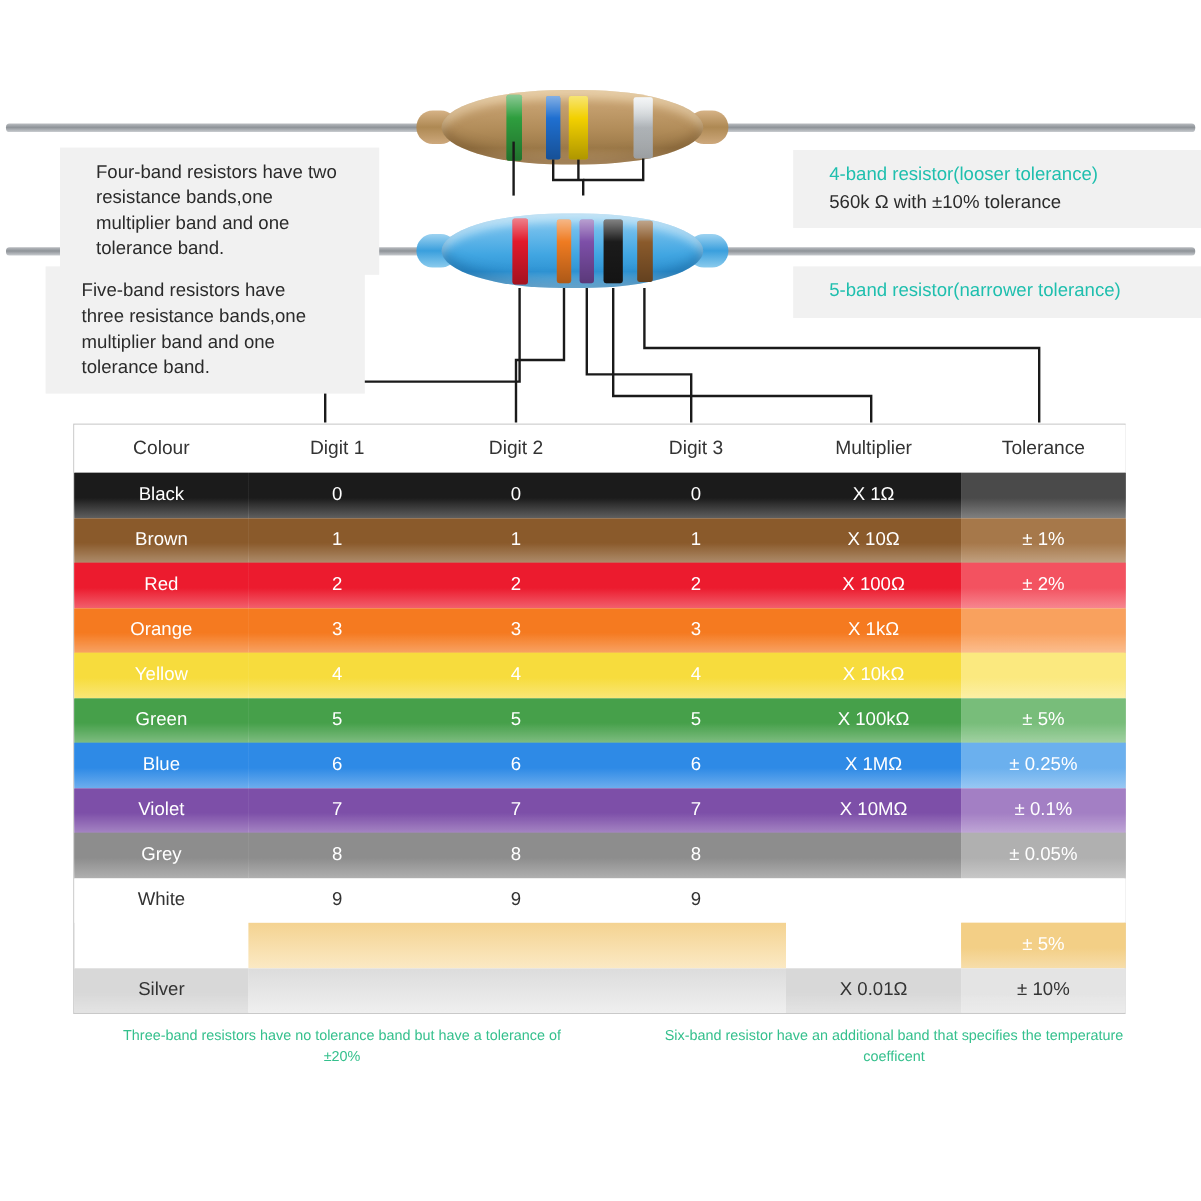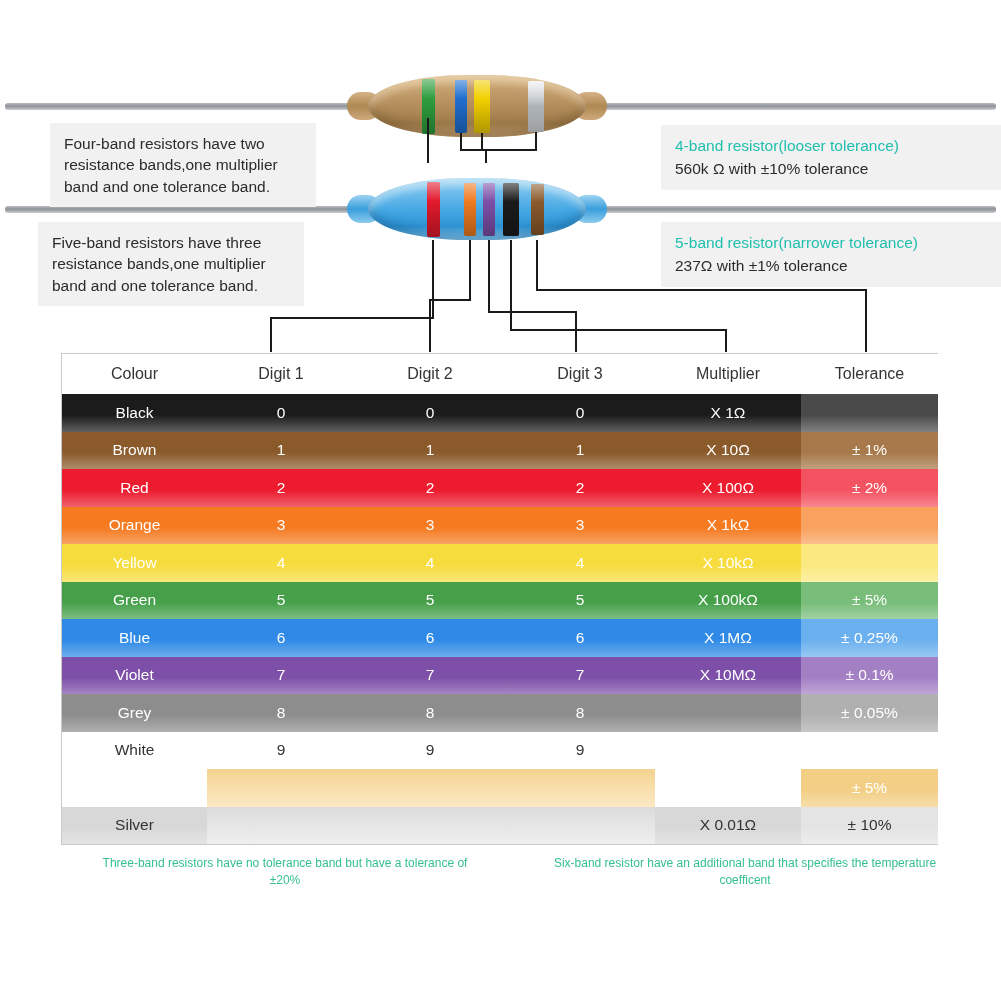--- a/index.html
+++ b/index.html
@@ -57,21 +57,21 @@
     content: "";
     position: absolute; inset: 0;
     background: linear-gradient(to bottom, rgba(255,255,255,.45) 0%, rgba(255,255,255,0) 35%, rgba(0,0,0,.28) 100%);
     border-radius: 2px;
   }
 
   
   .callout {
     position: absolute;
     background: #f1f1f1;
-    padding: 10px 14px;
+    padding: 10px 30px;
     box-sizing: border-box;
     line-height: 1.38;
     color: #2b2b2b;
     font-size: 15.5px;
   }
   .callout-left { width: 266px; }
   .callout-right { width: 344px; }
   .callout .head {
     color: #1fbfae;
     font-size: 15.5px;
@@ -175,21 +175,20 @@
   <span>Five-band resistors have three resistance bands,one multiplier band and one tolerance band.</span>
 </div>
 
 <div class="callout callout-right" style="left:661px; top:125px;">
   <span class="head">4-band resistor(looser tolerance)</span>
   <span class="sub">560k Ω with ±10% tolerance</span>
 </div>
 
 <div class="callout callout-right" style="left:661px; top:222px;">
   <span class="head">5-band resistor(narrower tolerance)</span>
-  <span class="sub">237Ω with ±1% tolerance</span>
 </div>
 
 <div class="table-wrap">
   <table>
     <colgroup>
       <col class="c0">
         <col class="c1">
         <col class="c2">
         <col class="c3">
         <col class="c4">

